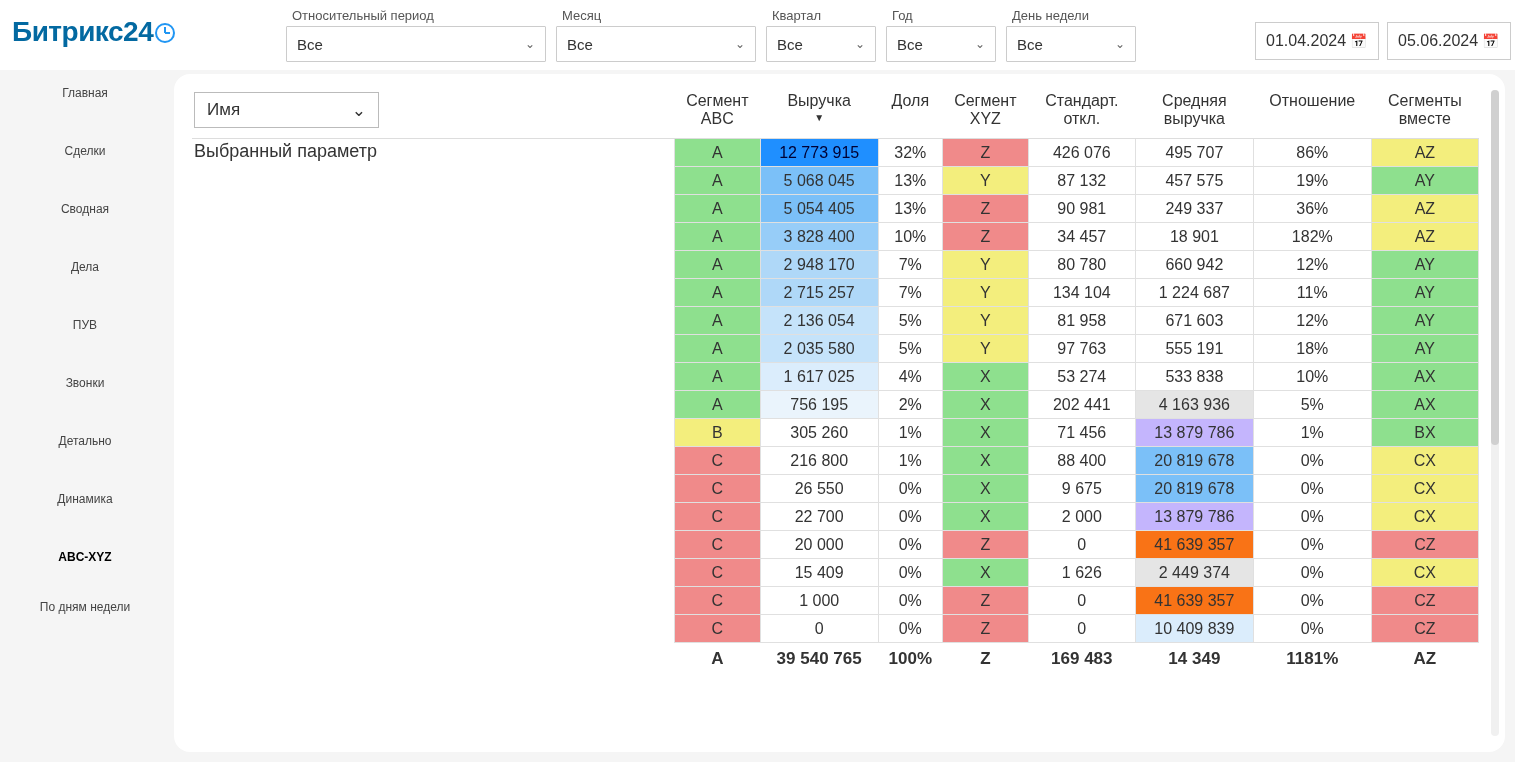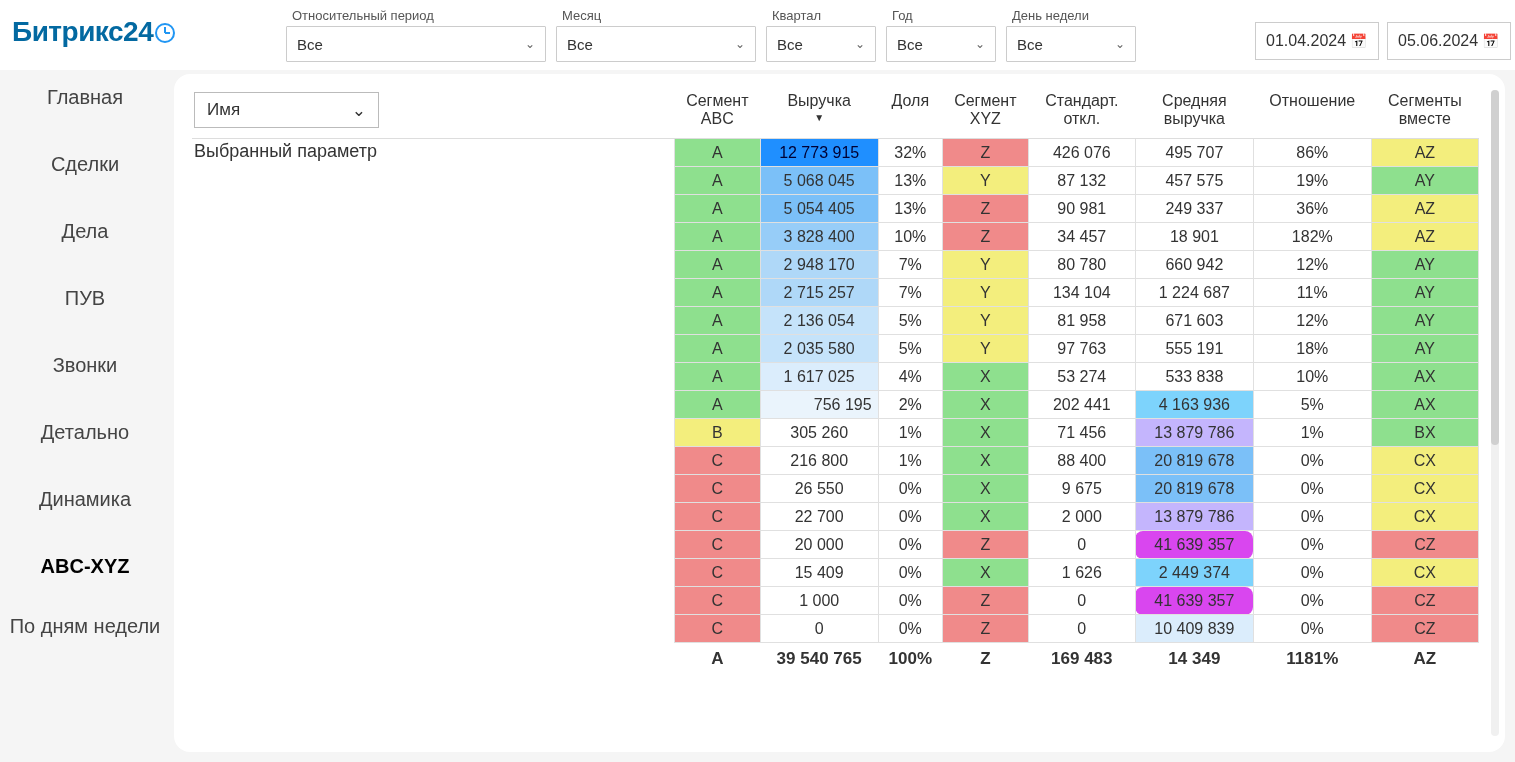--- a/index.html
+++ b/index.html
@@ -90,21 +90,21 @@
   .date-input .cal { color: #888; font-size: 14px; }
 
   .body { display: flex; flex: 1; overflow: hidden; }
   .sidebar {
     width: 170px;
     padding-top: 10px;
     text-align: center;
   }
   .nav-item {
     padding: 22px 8px;
-    font-size: 20px;
+    font-size: 12px;
     color: #444;
     cursor: pointer;
   }
   .nav-item.active { font-weight: 700; color: #000; }
   .nav-item.small { padding: 14px 8px 10px; line-height: 1.2; }
   .nav-item.first { padding-top: 6px; }
 
   .main {
     flex: 1;
     background: #fff;
@@ -186,26 +186,26 @@
   .seg-C { background: #f08a8a; }
   .seg-X { background: #8ee08e; }
   .seg-Y { background: #f3ee7d; }
   .seg-Z { background: #f08a8a; }
   .rev-1 { background: #1f8fff; color: #003; }
   .rev-3 { background: #7bc0f8; }
   .rev-4 { background: #97cdf8; }
   .rev-5 { background: #afd8f8; }
   .rev-6 { background: #c5e3fa; }
   .rev-7 { background: #dbedfc; }
-  .rev-8 { background: #eaf4fc; text-align: right; }
-  .avg-1 { background: #d946ef; border-radius: 8px; }
+  .rev-8 { background: #eaf4fc; }
+  .avg-1 { background: #f97316; }
   .avg-2 { background: #7bc0f8; }
   .avg-3 { background: #c4b5fd; }
   .avg-4 { background: #dbedfc; }
-  .avg-5 { background: #7dd3fc; }
+  .avg-5 { background: #e5e5e5; }
   .combo-green { background: #8ee08e; }
   .combo-yellow { background: #f3ee7d; }
   .combo-red { background: #f08a8a; }
   tfoot td {
     border-top: 1px solid #ccc;
     padding: 6px 6px;
     font-size: 17px;
     font-weight: 700;
     text-align: center;
   }
@@ -263,20 +263,21 @@
     <div class="date-input">
       <span>05.06.2024</span>
       <span class="cal">📅</span>
     </div>
   </div>
 
   <div class="body">
     <div class="sidebar" id="sidebar">
         <div class="nav-item first">Главная</div>
         <div class="nav-item">Сделки</div>
+        <div class="nav-item">Сводная</div>
         <div class="nav-item">Дела</div>
         <div class="nav-item">ПУВ</div>
         <div class="nav-item">Звонки</div>
         <div class="nav-item">Детально</div>
         <div class="nav-item">Динамика</div>
         <div class="nav-item active">ABC-XYZ</div>
         <div class="nav-item small">По дням недели</div>
       </div>
 
     <div class="main">

